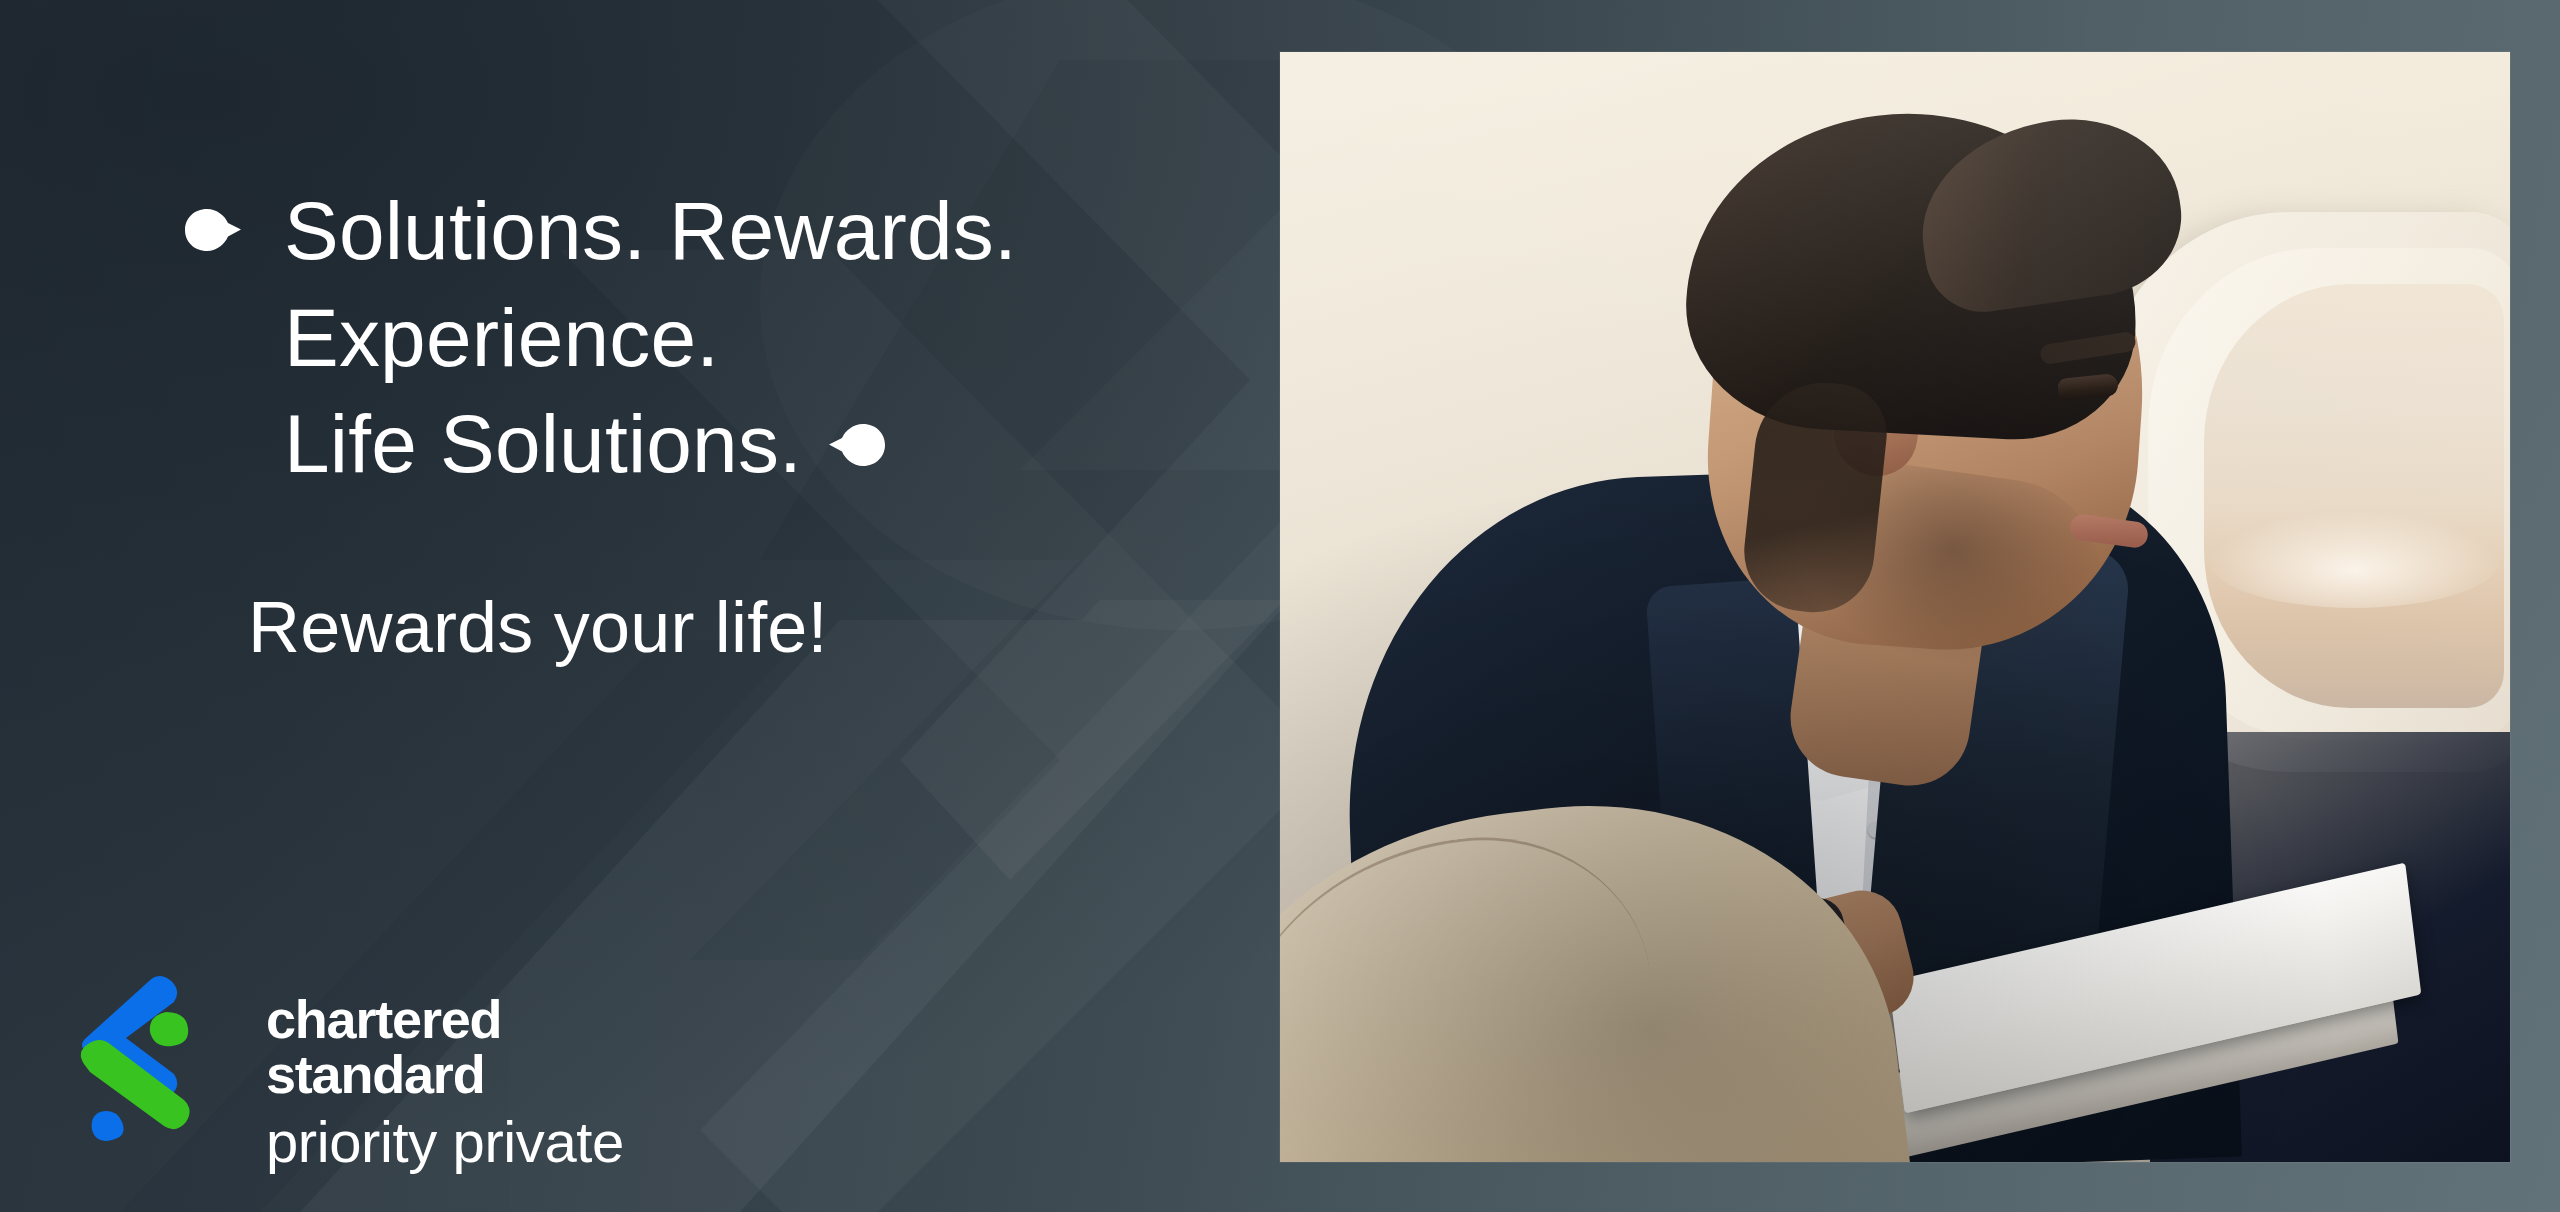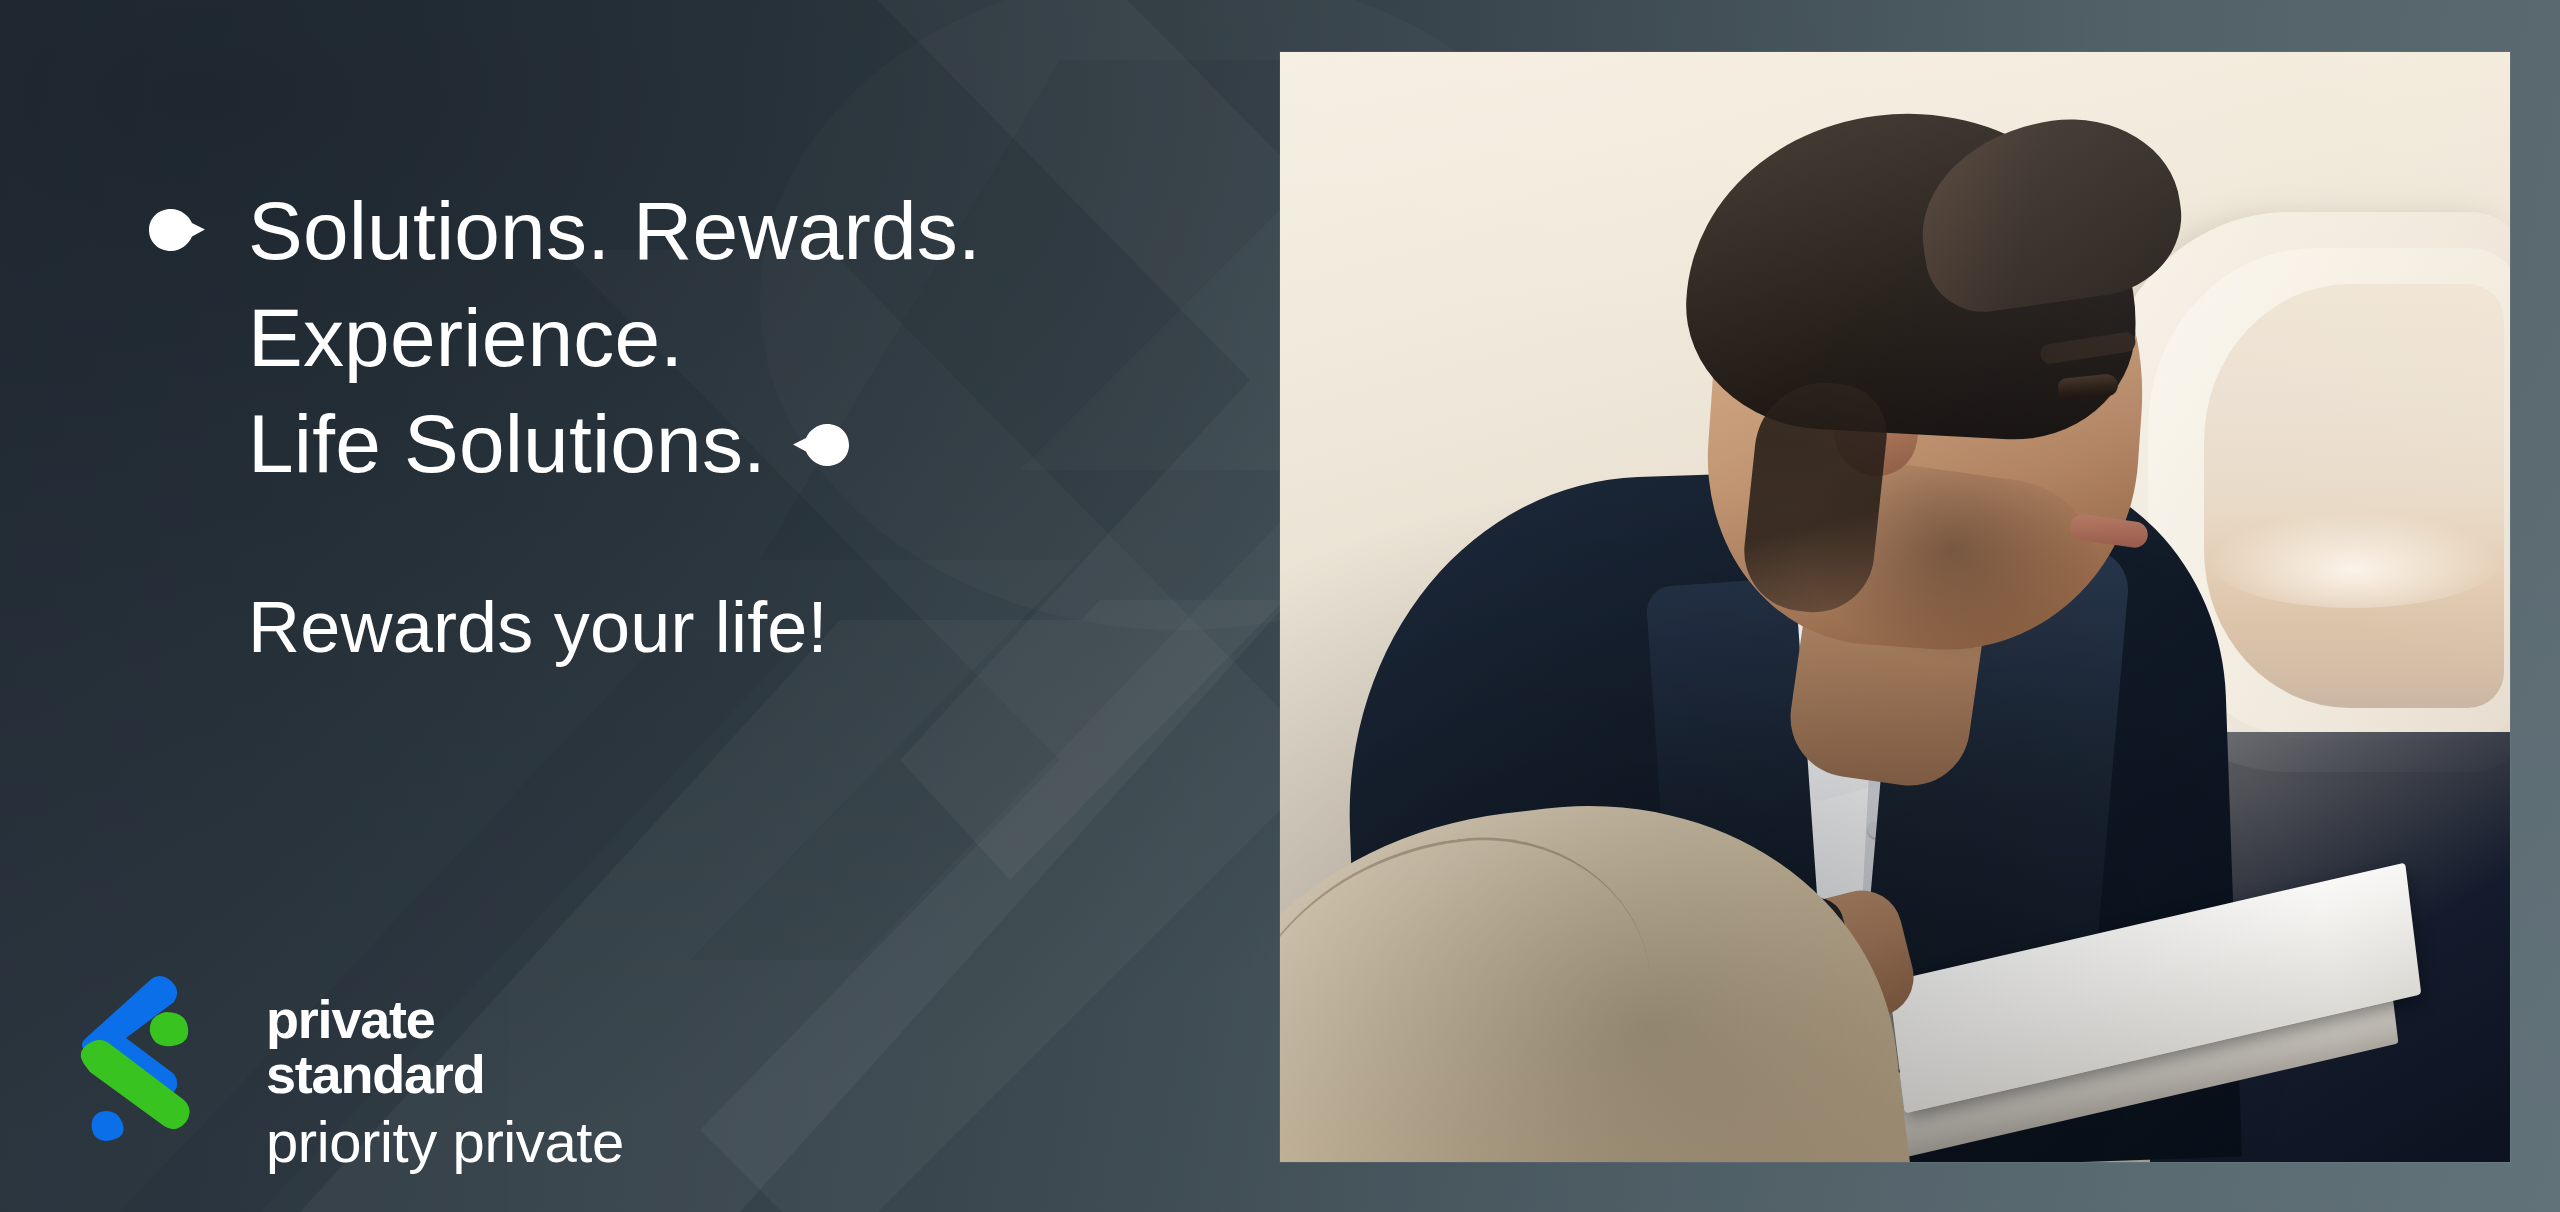--- a/index.html
+++ b/index.html
@@ -56,21 +56,21 @@
   }
   .headline {
     margin: 0;
     color: #ffffff;
     font-weight: 300;
     font-size: 82px;
     line-height: 1.30;
     letter-spacing: 0.2px;
     white-space: nowrap;
   }
-  .headline .line { display: block; position: relative; }
+  .headline .line { display: block; position: relative; margin-left: 36px; }
 
   .quote-open {
     position: absolute;
     left: -100px;
     top: 31px;
     width: 58px;
     height: 42px;
   }
   .quote-close {
     display: inline-block;
@@ -587,21 +587,21 @@
         <path d="M100 12 Q112 22 104 34 L56 70 L104 106 Q112 118 100 128 Q88 138 78 130 L16 84 Q8 77 16 70 L78 14 Q88 3 100 12 Z" fill="#0A6FE8"></path>
 
         <path d="M14 96 Q6 84 18 76 Q30 68 40 76 L114 132 Q124 142 116 154 Q106 166 94 158 L20 104 Z" fill="#38C321"></path>
 
         <path d="M96 44 Q116 44 118 60 Q120 76 102 78 Q84 80 80 64 Q78 48 96 44 Z" fill="#38C321"></path>
 
         <path d="M30 144 Q46 140 52 154 Q58 168 42 172 Q26 176 22 162 Q20 148 30 144 Z" fill="#0A6FE8"></path>
       </svg>
     </div>
     <div class="wordmark">
-      <div class="wm-line1">private</div>
+      <div class="wm-line1">chartered</div>
       <div class="wm-line2">standard</div>
       <div class="wm-line3">priority private</div>
     </div>
   </div>
 
   <div class="photo" role="img">
     <div class="ph-wall"></div>
 
     <div class="ph-window-outer"></div>
     <div class="ph-window-mid"></div>

